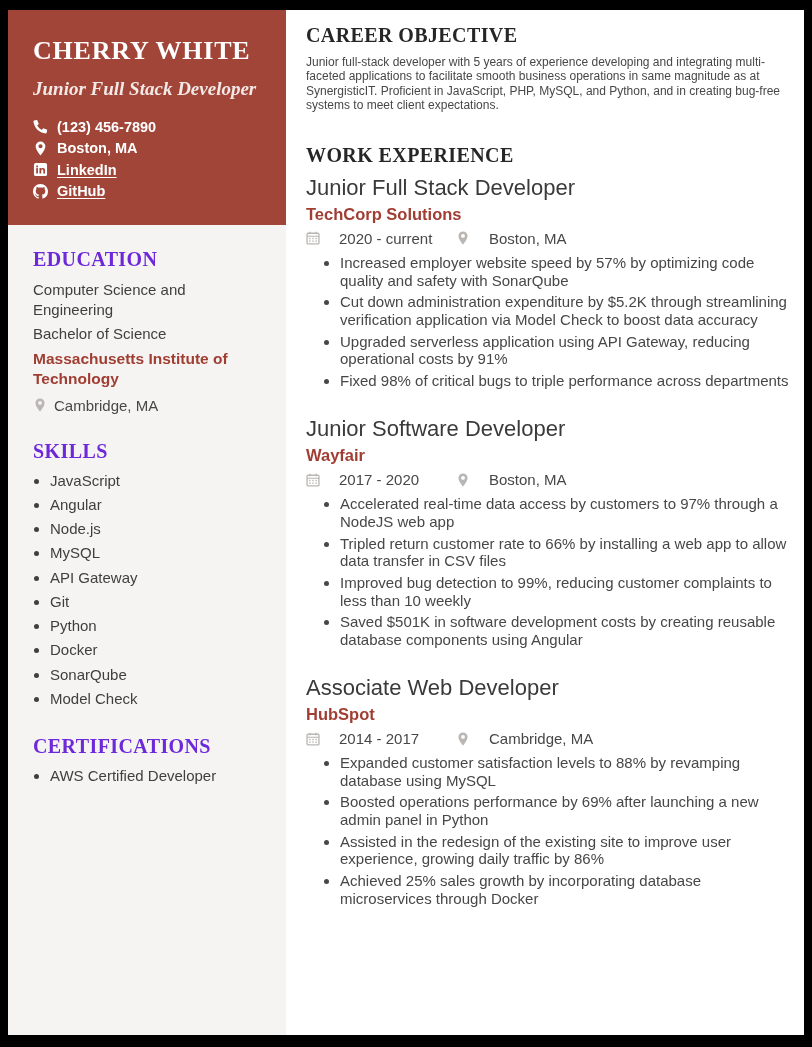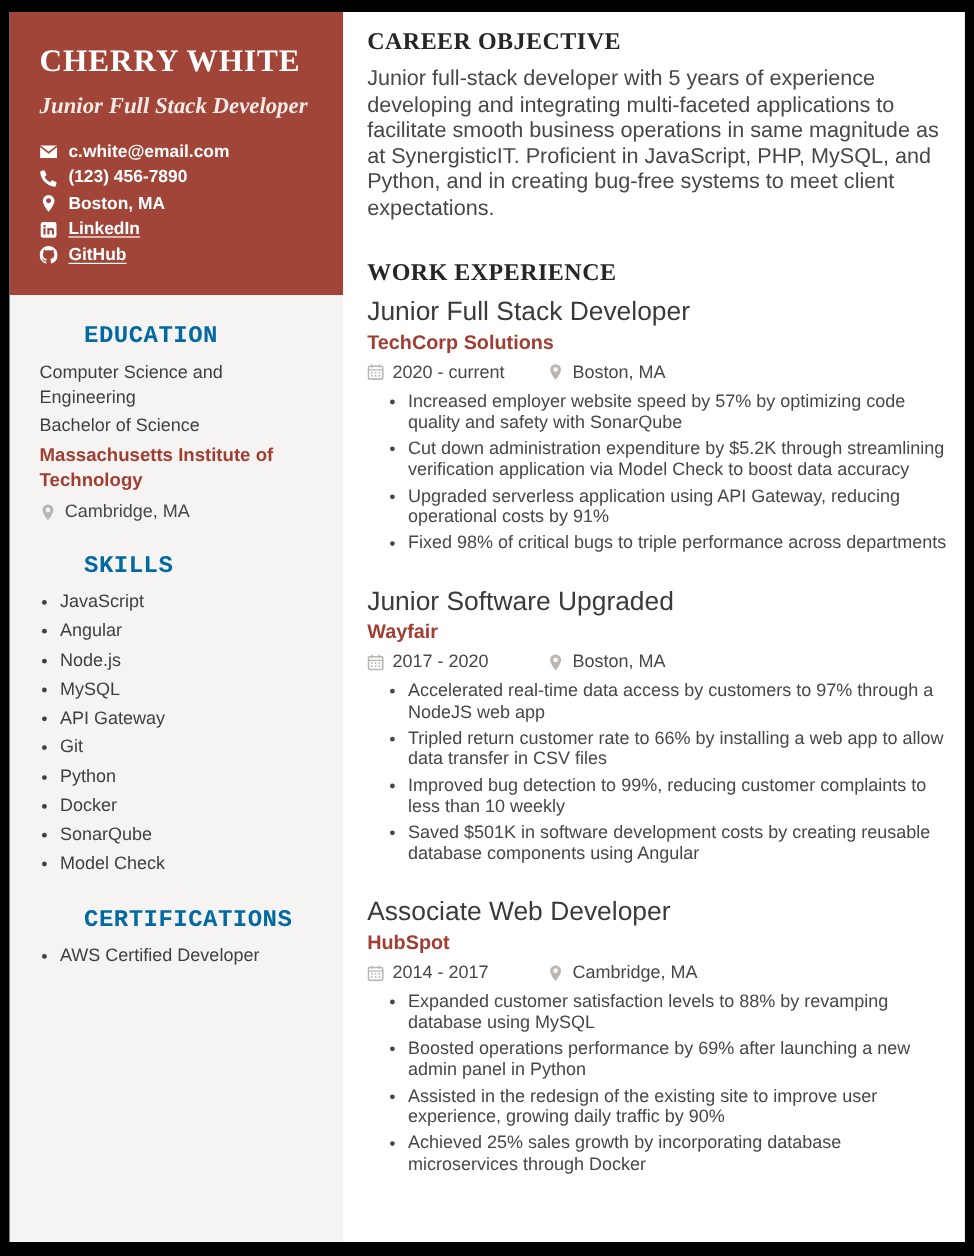--- a/index.html
+++ b/index.html
@@ -35,23 +35,23 @@
   .contact-row { display: flex; align-items: center; gap: 9px; margin-bottom: 5.5px; }
   .contact-row .cicon { width: 15px; height: 15px; flex: 0 0 15px; display: inline-flex; }
   .contact-text { font-size: 14.5px; font-weight: bold; color: #fff; }
   a.contact-text { text-decoration: underline; text-underline-offset: 2px; cursor: pointer; }
 
   .side-body {
     background: #F5F4F2; flex: 1;
     padding: 23px 20px 0 25px;
   }
   .side-heading {
-    font-family: Liberation Mono, monospace;
-    font-size: 20px; font-weight: bold; color: #0369a1;
-    letter-spacing: 0.4px; margin-bottom: 9px; margin-left: 37px;
+    font-family: Liberation Serif, serif;
+    font-size: 20px; font-weight: bold; color: #6d28d9;
+    letter-spacing: 0.4px; margin-bottom: 9px;
   }
   .edu-line { font-size: 15px; color: #3F3F3F; line-height: 1.38; margin-bottom: 3px; }
   .edu-school {
     font-size: 15.5px; font-weight: bold; color: #A13E33;
     line-height: 1.32; margin: 4px 0 7px;
   }
   .meta-row { display: flex; align-items: center; gap: 7px; margin-bottom: 6px; }
   .meta-row .micon { width: 14px; height: 14px; flex: 0 0 14px; display: inline-flex; }
   .meta-text { font-size: 15px; color: #474747; }
 
@@ -61,55 +61,46 @@
     font-size: 15px; color: #3F3F3F; margin-bottom: 5.5px; line-height: 1.25;
   }
 
   
   .main { flex: 1; background: #fff; padding: 14px 9px 18px 20px; }
   .main-heading {
     font-family: "Liberation Serif", serif;
     font-size: 20px; font-weight: bold; color: #262626;
     letter-spacing: 0.4px; margin-bottom: 8px;
   }
-  .objective-text { font-size: 18px; line-height: 1.2; color: #474747; }
+  .objective-text { font-size: 12px; line-height: 1.2; color: #474747; }
 
   .experience { margin-top: 31px; }
   .job { margin-top: 5px; }
   .job + .job { margin-top: 26px; }
   .job-title { font-size: 22px; font-weight: 500; color: #3A3A3A; line-height: 1.2; }
   .job-company { font-size: 16.5px; font-weight: bold; color: #A13E33; margin-top: 4px; }
   .job-meta { display: flex; align-items: center; margin-top: 6px; }
-  .job-meta .mgroup { display: flex; align-items: center; gap: 7px; }
+  .job-meta .mgroup { display: flex; align-items: center; gap: 19px; }
   .job-meta .mgroup.dates { width: 150px; flex: 0 0 150px; }
   .job-meta .micon { width: 14px; height: 14px; flex: 0 0 14px; display: inline-flex; }
   .bullets { list-style: disc; padding-left: 34px; margin-top: 7px; }
   .bullets li { font-size: 15px; line-height: 1.18; color: #474747; margin-bottom: 4px; }
 </style>
 </head>
 <body>
 
 <div class="page">
 
   <aside class="sidebar">
 
     <div class="side-header">
       <div class="name">CHERRY WHITE</div>
       <div class="side-title">Junior Full Stack Developer</div>
 
       <ul class="contact-list">
-        <li class="contact-row">
-          <span class="cicon">
-            <svg viewBox="0 0 16 16" width="15" height="15">
-                <path d="M.5 2.5h15v11H.5z" fill="#fff"></path>
-                <path d="M.5 3l7.5 5.8L15.5 3" stroke="#A04538" stroke-width="1.4" fill="none"></path>
-              </svg>
-          </span>
-          <span class="contact-text">c.white@email.com</span>
-        </li>
         <li class="contact-row">
           <span class="cicon">
             <svg viewBox="0 0 16 16" width="15" height="15">
                 <path fill="#fff" d="M14.7 11.3l-3.1-1.3a1 1 0 0 0-1.2.3l-1.1 1.3A11.6 11.6 0 0 1 4.4 7l1.3-1.1a1 1 0 0 0 .3-1.2L4.7 1.6A1 1 0 0 0 3.6 1L1.3 1.5a1 1 0 0 0-.8 1c.5 7 6.1 12.5 13 13a1 1 0 0 0 1-.8l.5-2.3a1 1 0 0 0-.3-1.1z"></path>
               </svg>
           </span>
           <span class="contact-text">(123) 456-7890</span>
         </li>
         <li class="contact-row">
           <span class="cicon">
@@ -227,21 +218,21 @@
         </div>
         <ul class="bullets">
           <li>Increased employer website speed by 57% by optimizing code quality and safety with SonarQube</li>
           <li>Cut down administration expenditure by $5.2K through streamlining verification application via Model Check to boost data accuracy</li>
           <li>Upgraded serverless application using API Gateway, reducing operational costs by 91%</li>
           <li>Fixed 98% of critical bugs to triple performance across departments</li>
         </ul>
       </article>
 
       <article class="job">
-        <div class="job-title">Junior Software Upgraded</div>
+        <div class="job-title">Junior Software Developer</div>
         <div class="job-company">Wayfair</div>
         <div class="job-meta">
           <span class="mgroup dates">
             <span class="micon">
               <svg viewBox="0 0 16 16" width="14" height="14">
                   <rect x="1.2" y="2.6" width="13.6" height="12.2" rx="1.2" fill="none" stroke="#B9B6B3" stroke-width="1.5"></rect>
                   <path d="M4.5.8v3M11.5.8v3" stroke="#B9B6B3" stroke-width="1.5"></path>
                   <path d="M1.2 6h13.6" stroke="#B9B6B3" stroke-width="1.2"></path>
                   <g fill="#B9B6B3">
                     <rect x="3.6" y="7.8" width="1.6" height="1.6"></rect>
@@ -299,20 +290,20 @@
               <svg viewBox="0 0 16 16" width="14" height="14">
                   <path fill="#B9B6B3" d="M8 .5A5.2 5.2 0 0 0 2.8 5.7C2.8 9.6 8 15.5 8 15.5s5.2-5.9 5.2-9.8A5.2 5.2 0 0 0 8 .5zm0 7.3a2.2 2.2 0 1 1 0-4.4 2.2 2.2 0 0 1 0 4.4z"></path>
                 </svg>
             </span>
             <span class="meta-text">Cambridge, MA</span>
           </span>
         </div>
         <ul class="bullets">
           <li>Expanded customer satisfaction levels to 88% by revamping database using MySQL</li>
           <li>Boosted operations performance by 69% after launching a new admin panel in Python</li>
-          <li>Assisted in the redesign of the existing site to improve user experience, growing daily traffic by 90%</li>
+          <li>Assisted in the redesign of the existing site to improve user experience, growing daily traffic by 86%</li>
           <li>Achieved 25% sales growth by incorporating database microservices through Docker</li>
         </ul>
       </article>
 
     </section>
   </main>
 </div>
 
 </body></html>

